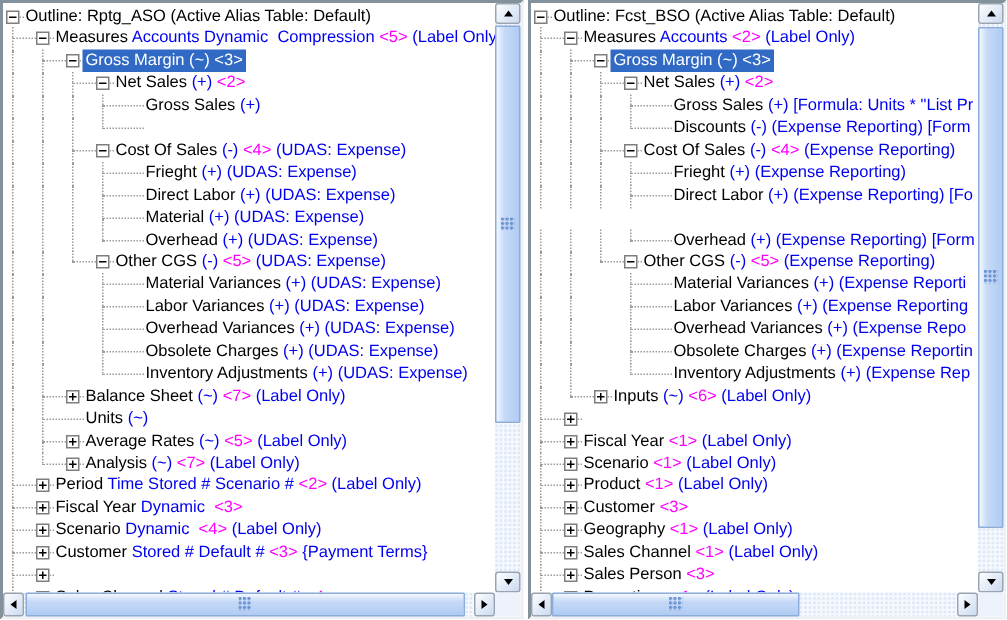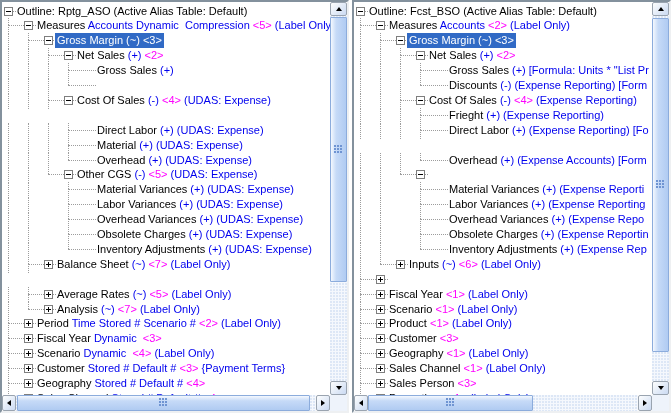--- a/index.html
+++ b/index.html
@@ -108,20 +108,29 @@
           <div class="vl" style="left: 26px; top: 0px; height: 15.9px;"></div>
           <div class="vl" style="left: 46px; top: 0px; height: 7px;"></div>
           <div class="vl" style="left: 46px; top: 7px; height: 8.9px;"></div>
           <div class="hl" style="left: 46px; top: 7px; width: 16px;"></div>
           <div class="hl" style="left: 71px; top: 7px; width: 3px;"></div>
           <div class="ebox" style="left: 62px; top: 3px;">
             <i class="gh"></i>
           </div>
           <span class="lab" style="left: 75px;"><span style="color: rgb(0, 0, 0);">Cost Of Sales </span><span style="color: rgb(0, 0, 238);">(-) </span><span style="color: rgb(255, 0, 255);">&lt;4&gt; </span><span style="color: rgb(0, 0, 238);">(UDAS: Expense)</span></span>
         </div>
+        <div class="trow" style="top: 105.8px;">
+          <div class="vl" style="left: 6px; top: 0px; height: 15.9px;"></div>
+          <div class="vl" style="left: 26px; top: 0px; height: 15.9px;"></div>
+          <div class="vl" style="left: 46px; top: 0px; height: 15.9px;"></div>
+          <div class="vl" style="left: 66px; top: 0px; height: 7px;"></div>
+          <div class="vl" style="left: 66px; top: 7px; height: 8.9px;"></div>
+          <div class="hl" style="left: 66px; top: 7px; width: 28px;"></div>
+          <span class="lab" style="left: 95px;"><span style="color: rgb(0, 0, 0);">Frieght </span><span style="color: rgb(0, 0, 238);">(+) (UDAS: Expense)</span></span>
+        </div>
         <div class="trow" style="top: 120.7px;">
           <div class="vl" style="left: 6px; top: 0px; height: 15.9px;"></div>
           <div class="vl" style="left: 26px; top: 0px; height: 15.9px;"></div>
           <div class="vl" style="left: 46px; top: 0px; height: 15.9px;"></div>
           <div class="vl" style="left: 66px; top: 0px; height: 7px;"></div>
           <div class="vl" style="left: 66px; top: 7px; height: 8.9px;"></div>
           <div class="hl" style="left: 66px; top: 7px; width: 28px;"></div>
           <span class="lab" style="left: 95px;"><span style="color: rgb(0, 0, 0);">Direct Labor </span><span style="color: rgb(0, 0, 238);">(+) (UDAS: Expense)</span></span>
         </div>
         <div class="trow" style="top: 135.6px;">
@@ -196,20 +205,27 @@
           <div class="vl" style="left: 26px; top: 0px; height: 7px;"></div>
           <div class="vl" style="left: 26px; top: 7px; height: 8.9px;"></div>
           <div class="hl" style="left: 26px; top: 7px; width: 16px;"></div>
           <div class="hl" style="left: 51px; top: 7px; width: 3px;"></div>
           <div class="ebox" style="left: 42px; top: 3px;">
             <i class="gh"></i>
             <i class="gv"></i>
           </div>
           <span class="lab" style="left: 55px;"><span style="color: rgb(0, 0, 0);">Balance Sheet </span><span style="color: rgb(0, 0, 238);">(~) </span><span style="color: rgb(255, 0, 255);">&lt;7&gt; </span><span style="color: rgb(0, 0, 238);">(Label Only)</span></span>
         </div>
+        <div class="trow" style="top: 269.7px;">
+          <div class="vl" style="left: 6px; top: 0px; height: 15.9px;"></div>
+          <div class="vl" style="left: 26px; top: 0px; height: 7px;"></div>
+          <div class="vl" style="left: 26px; top: 7px; height: 8.9px;"></div>
+          <div class="hl" style="left: 26px; top: 7px; width: 28px;"></div>
+          <span class="lab" style="left: 55px;"><span style="color: rgb(0, 0, 0);">Units </span><span style="color: rgb(0, 0, 238);">(~)</span></span>
+        </div>
         <div class="trow" style="top: 284.6px;">
           <div class="vl" style="left: 6px; top: 0px; height: 15.9px;"></div>
           <div class="vl" style="left: 26px; top: 0px; height: 7px;"></div>
           <div class="vl" style="left: 26px; top: 7px; height: 8.9px;"></div>
           <div class="hl" style="left: 26px; top: 7px; width: 16px;"></div>
           <div class="hl" style="left: 51px; top: 7px; width: 3px;"></div>
           <div class="ebox" style="left: 42px; top: 3px;">
             <i class="gh"></i>
             <i class="gv"></i>
           </div>
@@ -272,21 +288,20 @@
         </div>
         <div class="trow" style="top: 374px;">
           <div class="vl" style="left: 6px; top: 0px; height: 7px;"></div>
           <div class="vl" style="left: 6px; top: 7px; height: 8.9px;"></div>
           <div class="hl" style="left: 6px; top: 7px; width: 16px;"></div>
           <div class="hl" style="left: 31px; top: 7px; width: 3px;"></div>
           <div class="ebox" style="left: 22px; top: 3px;">
             <i class="gh"></i>
             <i class="gv"></i>
           </div>
-          <span class="lab" style="left: 35px;"><span style="color: rgb(0, 0, 0);">Geography </span><span style="color: rgb(0, 0, 238);">Stored # Default # </span><span style="color: rgb(255, 0, 255);">&lt;4&gt;</span></span>
         </div>
         <div class="trow" style="top: 388.9px;">
           <div class="vl" style="left: 6px; top: 0px; height: 7px;"></div>
           <div class="ebox" style="left: 22px; top: 3px;"></div>
           <span class="lab" style="left: 35px;"><span style="color: rgb(0, 0, 0);">Sales Channel </span><span style="color: rgb(0, 0, 238);">Stored # Default # </span><span style="color: rgb(255, 0, 255);">&lt;4&gt;</span></span>
         </div>
       </div>
 
     <div class="vscroll" style="left:328px;top:0;height:393px;">
       <div class="sbtn" style="left:0;top:0;width:17px;height:14px;">
@@ -406,31 +421,32 @@
           <div class="vl" style="left: 66px; top: 7px; height: 8.9px;"></div>
           <div class="hl" style="left: 66px; top: 7px; width: 28px;"></div>
           <span class="lab" style="left: 95px;"><span style="color: rgb(0, 0, 0);">Direct Labor </span><span style="color: rgb(0, 0, 238);">(+) (Expense Reporting) [Fo</span></span>
         </div>
         <div class="trow" style="top: 150.5px;">
           <div class="vl" style="left: 6px; top: 0px; height: 15.9px;"></div>
           <div class="vl" style="left: 26px; top: 0px; height: 15.9px;"></div>
           <div class="vl" style="left: 46px; top: 0px; height: 15.9px;"></div>
           <div class="vl" style="left: 66px; top: 0px; height: 7px;"></div>
           <div class="hl" style="left: 66px; top: 7px; width: 28px;"></div>
-          <span class="lab" style="left: 95px;"><span style="color: rgb(0, 0, 0);">Overhead </span><span style="color: rgb(0, 0, 238);">(+) (Expense Accounts) [Form</span></span>
+          <span class="lab" style="left: 95px;"><span style="color: rgb(0, 0, 0);">Overhead </span><span style="color: rgb(0, 0, 238);">(+) (Expense Reporting) [Form</span></span>
         </div>
         <div class="trow" style="top: 165.4px;">
           <div class="vl" style="left: 6px; top: 0px; height: 15.9px;"></div>
           <div class="vl" style="left: 26px; top: 0px; height: 15.9px;"></div>
           <div class="vl" style="left: 46px; top: 0px; height: 7px;"></div>
           <div class="hl" style="left: 46px; top: 7px; width: 16px;"></div>
           <div class="hl" style="left: 71px; top: 7px; width: 3px;"></div>
           <div class="ebox" style="left: 62px; top: 3px;">
             <i class="gh"></i>
           </div>
+          <span class="lab" style="left: 75px;"><span style="color: rgb(0, 0, 0);">Other CGS </span><span style="color: rgb(0, 0, 238);">(-) </span><span style="color: rgb(255, 0, 255);">&lt;5&gt; </span><span style="color: rgb(0, 0, 238);">(Expense Reporting)</span></span>
         </div>
         <div class="trow" style="top: 180.3px;">
           <div class="vl" style="left: 6px; top: 0px; height: 15.9px;"></div>
           <div class="vl" style="left: 26px; top: 0px; height: 15.9px;"></div>
           <div class="vl" style="left: 66px; top: 0px; height: 7px;"></div>
           <div class="vl" style="left: 66px; top: 7px; height: 8.9px;"></div>
           <div class="hl" style="left: 66px; top: 7px; width: 28px;"></div>
           <span class="lab" style="left: 95px;"><span style="color: rgb(0, 0, 0);">Material Variances </span><span style="color: rgb(0, 0, 238);">(+) (Expense Reporti</span></span>
         </div>
         <div class="trow" style="top: 195.2px;">

